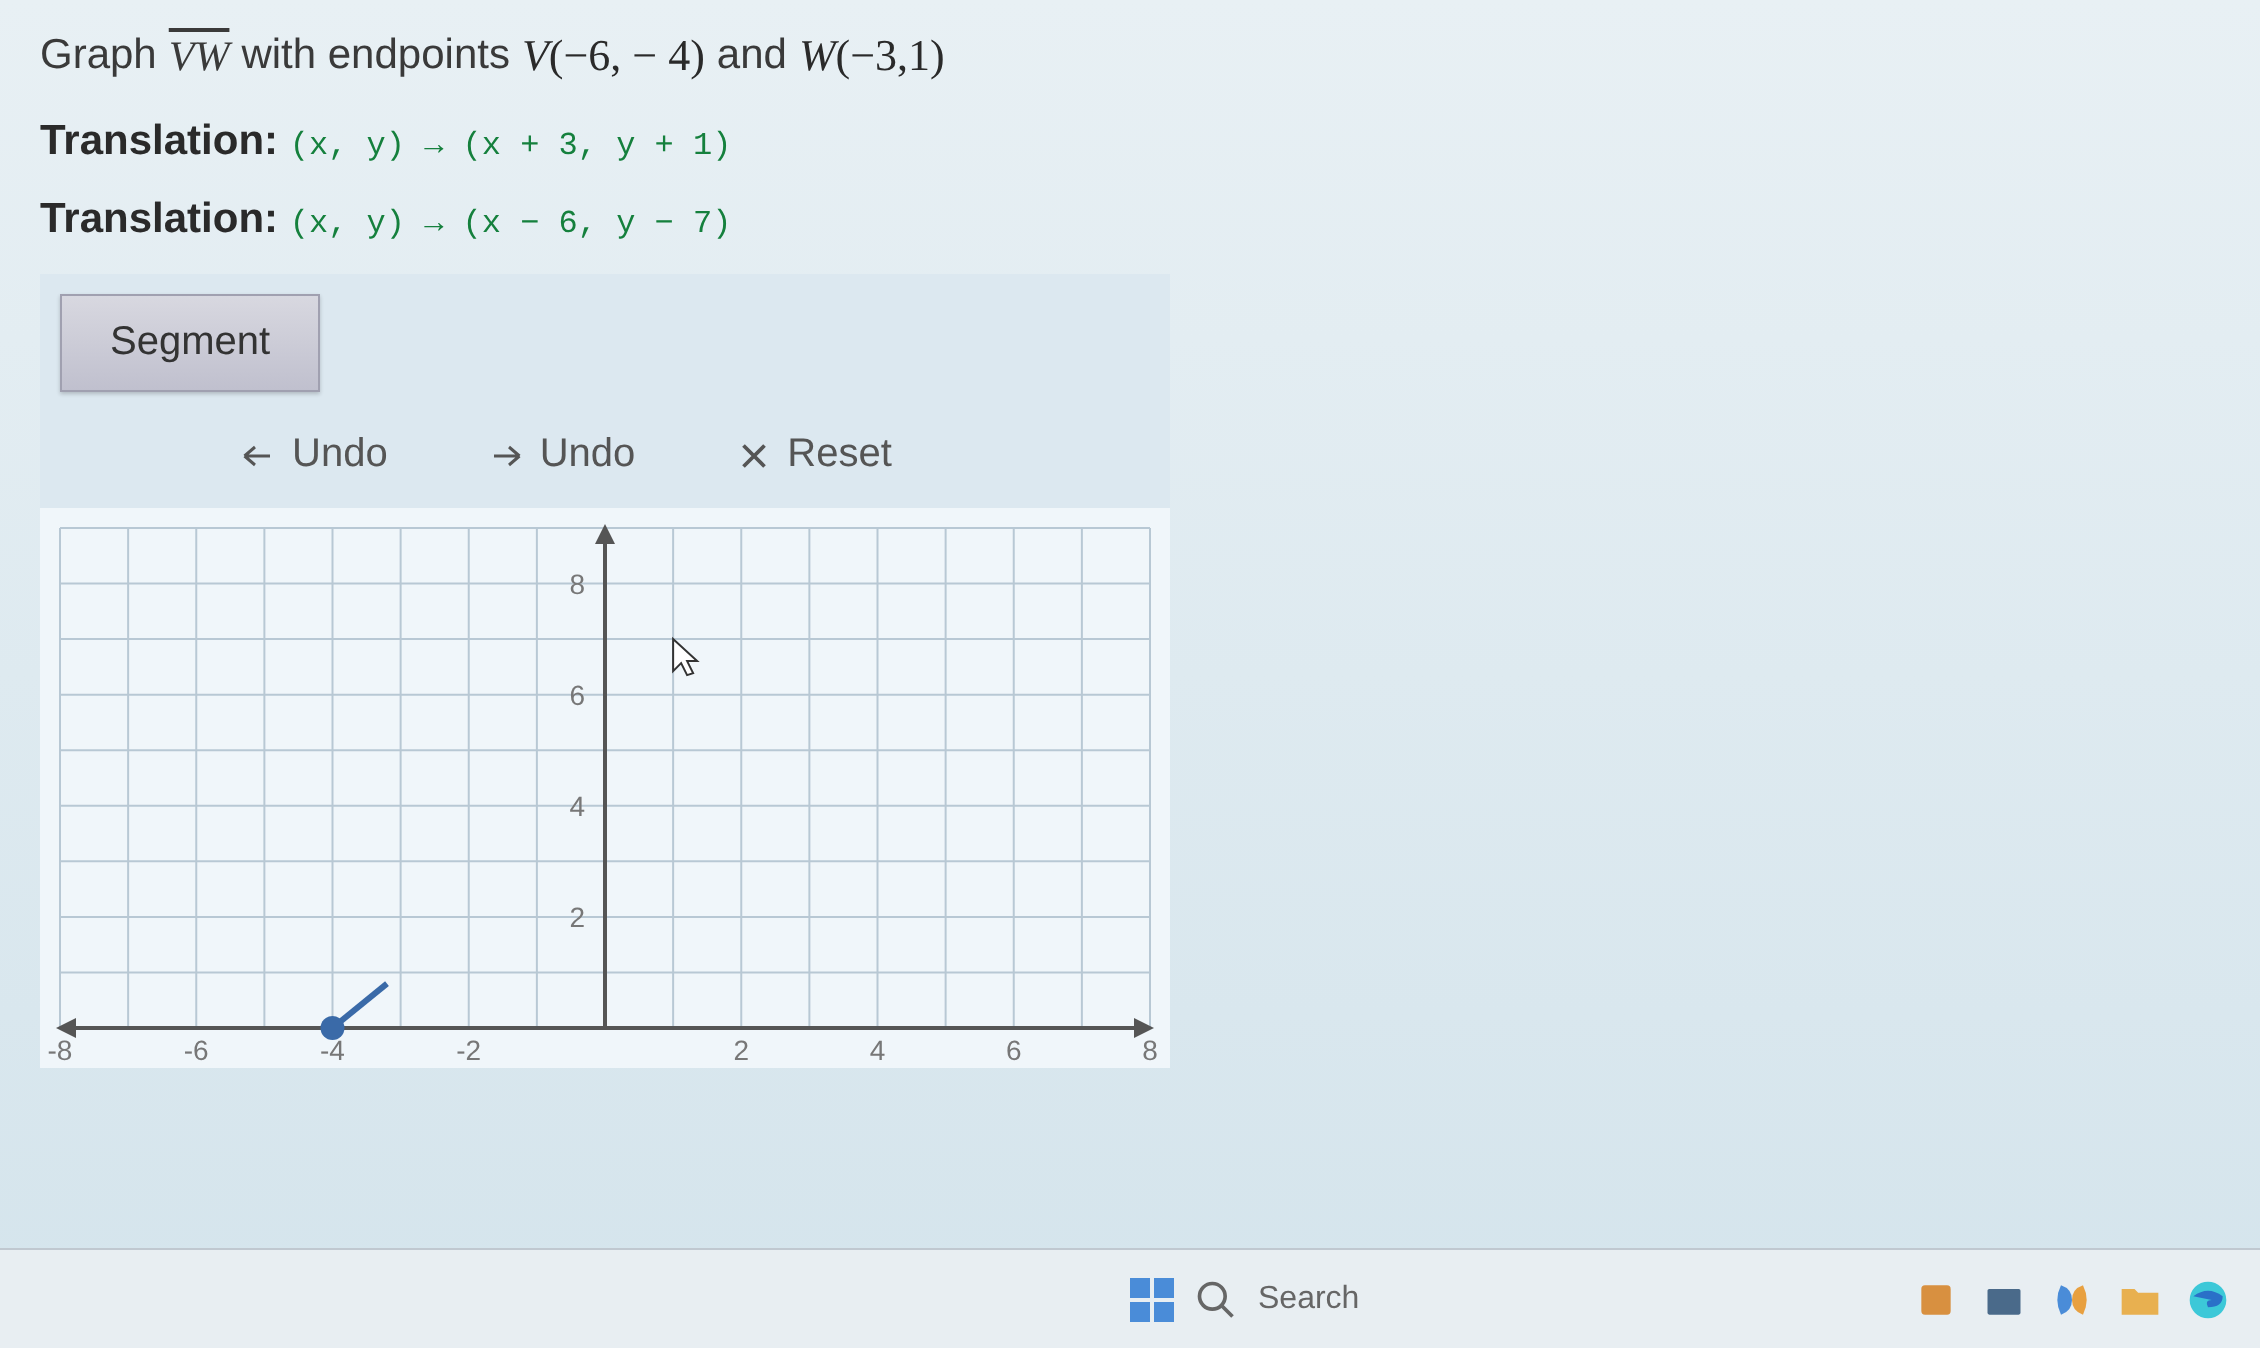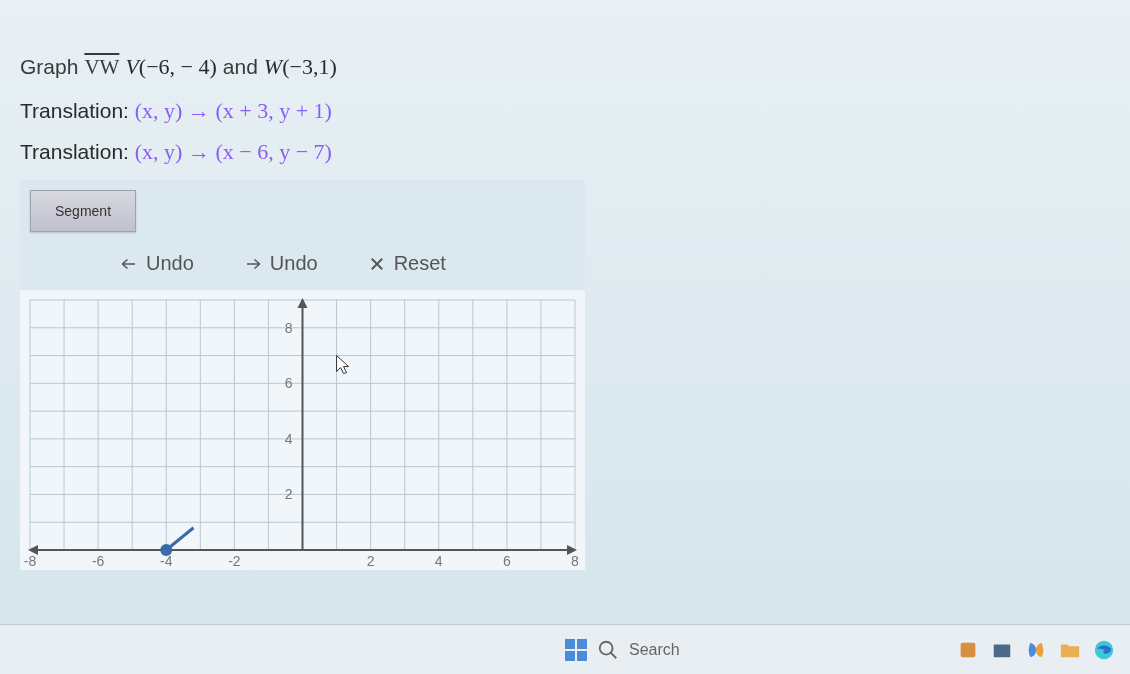--- a/index.html
+++ b/index.html
@@ -6,68 +6,68 @@
     body {
       font-family: Arial, sans-serif;
       background: linear-gradient(to bottom, #e8f0f4 0%, #d4e4ec 100%);
       width: 1130px;
       height: 674px;
       overflow: hidden;
       position: relative;
     }
     .content {
       padding: 15px 20px;
-      margin-top: 39px;
     }
     .problem-text {
       font-size: 21px;
       color: #3a3a3a;
       margin-bottom: 18px;
       display: flex;
       align-items: center;
       gap: 6px;
     }
     .overline {
       text-decoration: overline;
+      font-style: italic;
       font-family: 'Times New Roman', serif;
     }
     .math {
       font-family: 'Times New Roman', serif;
       font-style: italic;
       color: #2a2a2a;
     }
     .point {
       font-family: 'Times New Roman', serif;
       color: #2a2a2a;
       font-size: 22px;
     }
     .translation-line {
       font-size: 21px;
       color: #3a3a3a;
       margin-bottom: 15px;
     }
     .translation-line strong {
-      font-weight: normal;
+      font-weight: bold;
       color: #2a2a2a;
     }
     .trans-math {
-      font-family: Liberation Serif, serif;
-      color: #8b5cf6;
-      font-size: 22px;
+      font-family: Liberation Mono, monospace;
+      color: #15803d;
+      font-size: 16px;
     }
     .tool-panel {
       background: #dce8f0;
       width: 565px;
       margin-top: 10px;
     }
     .segment-btn {
       background: linear-gradient(to bottom, #d8d8e0 0%, #c0c0ce 100%);
       border: 1px solid #a0a0b0;
       padding: 12px 24px;
-      font-size: 14px;
+      font-size: 20px;
       color: #333;
       display: inline-block;
       box-shadow: 0 1px 2px rgba(0,0,0,0.2);
       margin: 10px 0 0 10px;
       cursor: pointer;
     }
     .action-row {
       display: flex;
       gap: 50px;
       padding: 20px 30px 15px 100px;
@@ -123,20 +123,21 @@
     }
     .win-icon span { background: #4a8cd8; }
   </style>
 </head>
 <body>
 
 <div class="content">
   <div class="problem-text">
     <span>Graph</span>
     <span class="overline">VW</span>
+    <span>with endpoints</span>
     <span class="point"><span class="math">V</span><span>(−6, − 4)</span></span>
     <span>and</span>
     <span class="point"><span class="math">W</span><span>(−3,1)</span></span>
   </div>
 
   <div class="translation-line">
     <strong>Translation:</strong>
     <span class="trans-math">(x, y) → (x + 3, y + 1)</span>
   </div>
 

